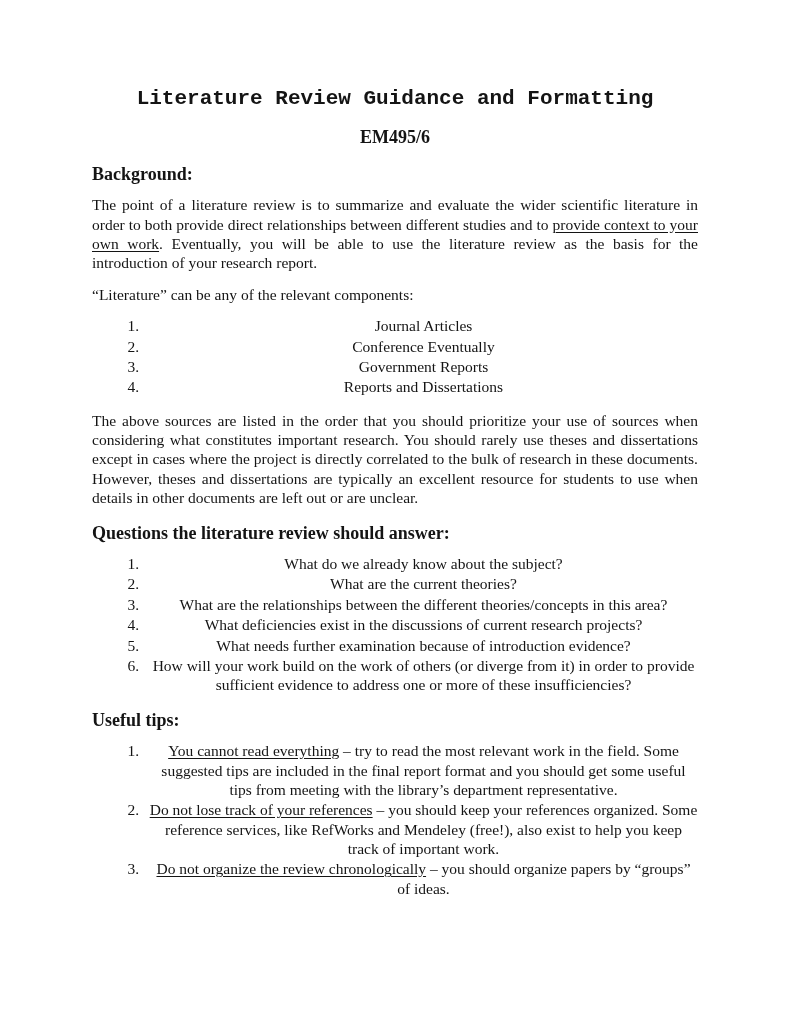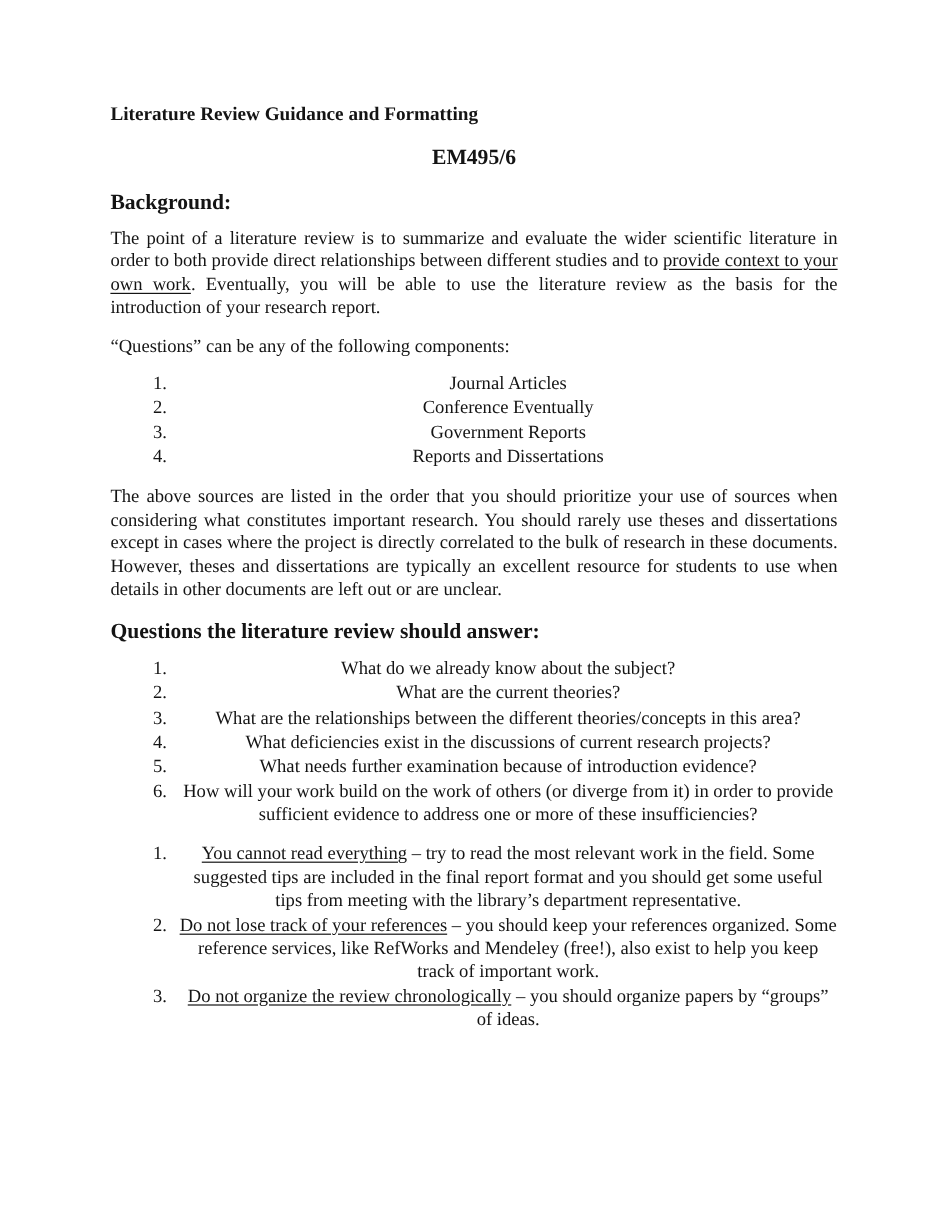--- a/index.html
+++ b/index.html
@@ -10,23 +10,25 @@
     box-sizing: border-box;
     background: #ffffff;
     padding: 86px 92px 0 92px;
     font-family: "Liberation Serif", serif;
     font-size: 15.5px;
     line-height: 1.25;
     color: #141414;
     overflow: hidden;
   }
   .doc-title {
-    font-size: 16px;
+    font-size: 21px;
     font-weight: bold;
+    text-align: center;
     margin: 0 0 14px 0;
+    font-family: Liberation Mono, monospace;
   }
   .doc-subtitle {
     font-size: 18px;
     font-weight: bold;
     text-align: center;
     margin: 0 0 14px 0;
   }
   .section-heading {
     font-size: 18px;
     font-weight: bold;
@@ -47,21 +49,21 @@
 
 <div class="page">
 
   <h1 class="doc-title">Literature Review Guidance and Formatting</h1>
   <div class="doc-subtitle">EM495/6</div>
 
   <h2 class="section-heading">Background:</h2>
 
   <p class="justified"><span>The point of a literature review is to summarize and evaluate the wider scientific literature in order to both provide direct relationships between different studies and to </span><span class="u">provide context to your own work</span><span>. Eventually, you will be able to use the literature review as the basis for the introduction of your research report.</span></p>
 
-  <p>“Questions” can be any of the following components:</p>
+  <p>“Literature” can be any of the relevant components:</p>
 
   <ol>
     <li>Journal Articles</li>
     <li>Conference Eventually</li>
     <li>Government Reports</li>
     <li>Reports and Dissertations</li>
   </ol>
 
   <p class="justified">The above sources are listed in the order that you should prioritize your use of sources when considering what constitutes important research. You should rarely use theses and dissertations except in cases where the project is directly correlated to the bulk of research in these documents. However, theses and dissertations are typically an excellent resource for students to use when details in other documents are left out or are unclear.</p>
 
@@ -69,20 +71,21 @@
 
   <ol>
     <li>What do we already know about the subject?</li>
     <li>What are the current theories?</li>
     <li>What are the relationships between the different theories/concepts in this area?</li>
     <li>What deficiencies exist in the discussions of current research projects?</li>
     <li>What needs further examination because of introduction evidence?</li>
     <li>How will your work build on the work of others (or diverge from it) in order to provide sufficient evidence to address one or more of these insufficiencies?</li>
   </ol>
 
+  <h2 class="section-heading">Useful tips:</h2>
 
   <ol>
     <li><span class="u">You cannot read everything</span><span> – try to read the most relevant work in the field. Some suggested tips are included in the final report format and you should get some useful tips from meeting with the library’s department representative.</span></li>
     <li><span class="u">Do not lose track of your references</span><span> – you should keep your references organized. Some reference services, like RefWorks and Mendeley (free!), also exist to help you keep track of important work.</span></li>
     <li><span class="u">Do not organize the review chronologically</span><span> – you should organize papers by “groups” of ideas.</span></li>
   </ol>
 
 </div>
 
 </body></html>

